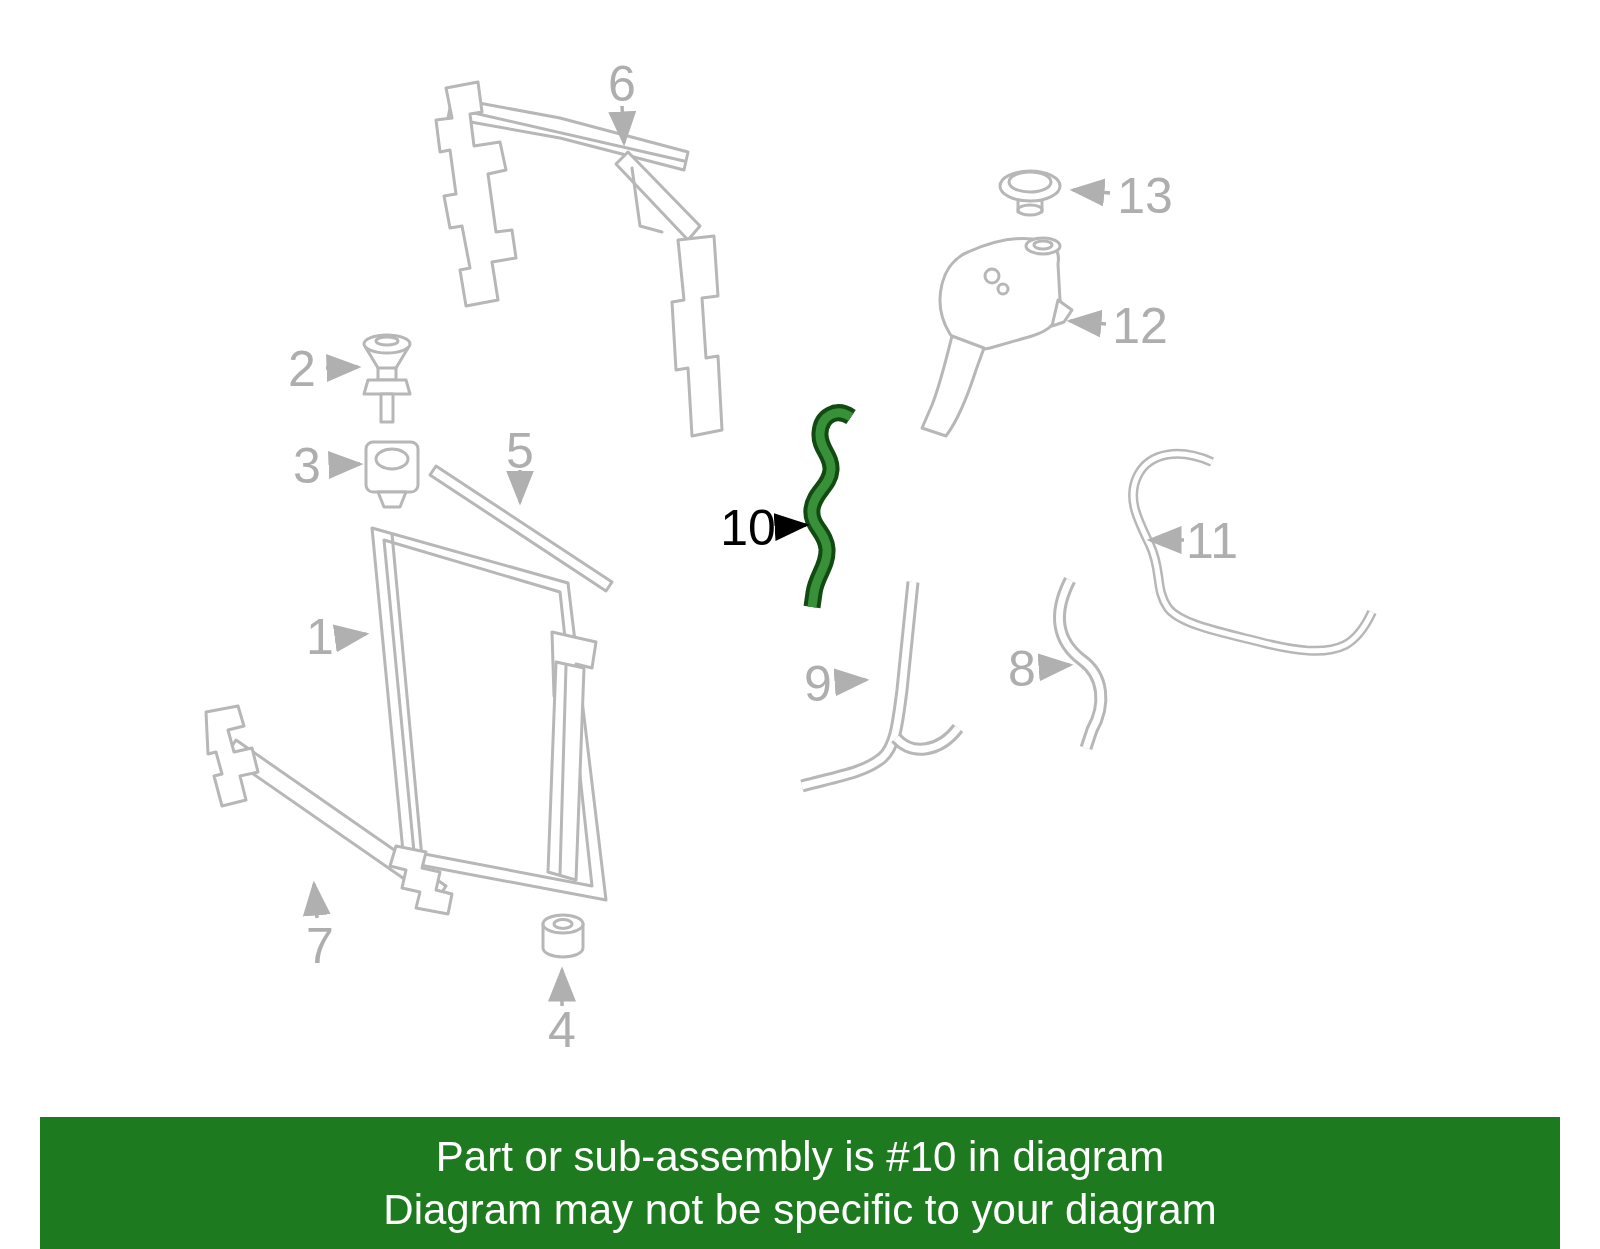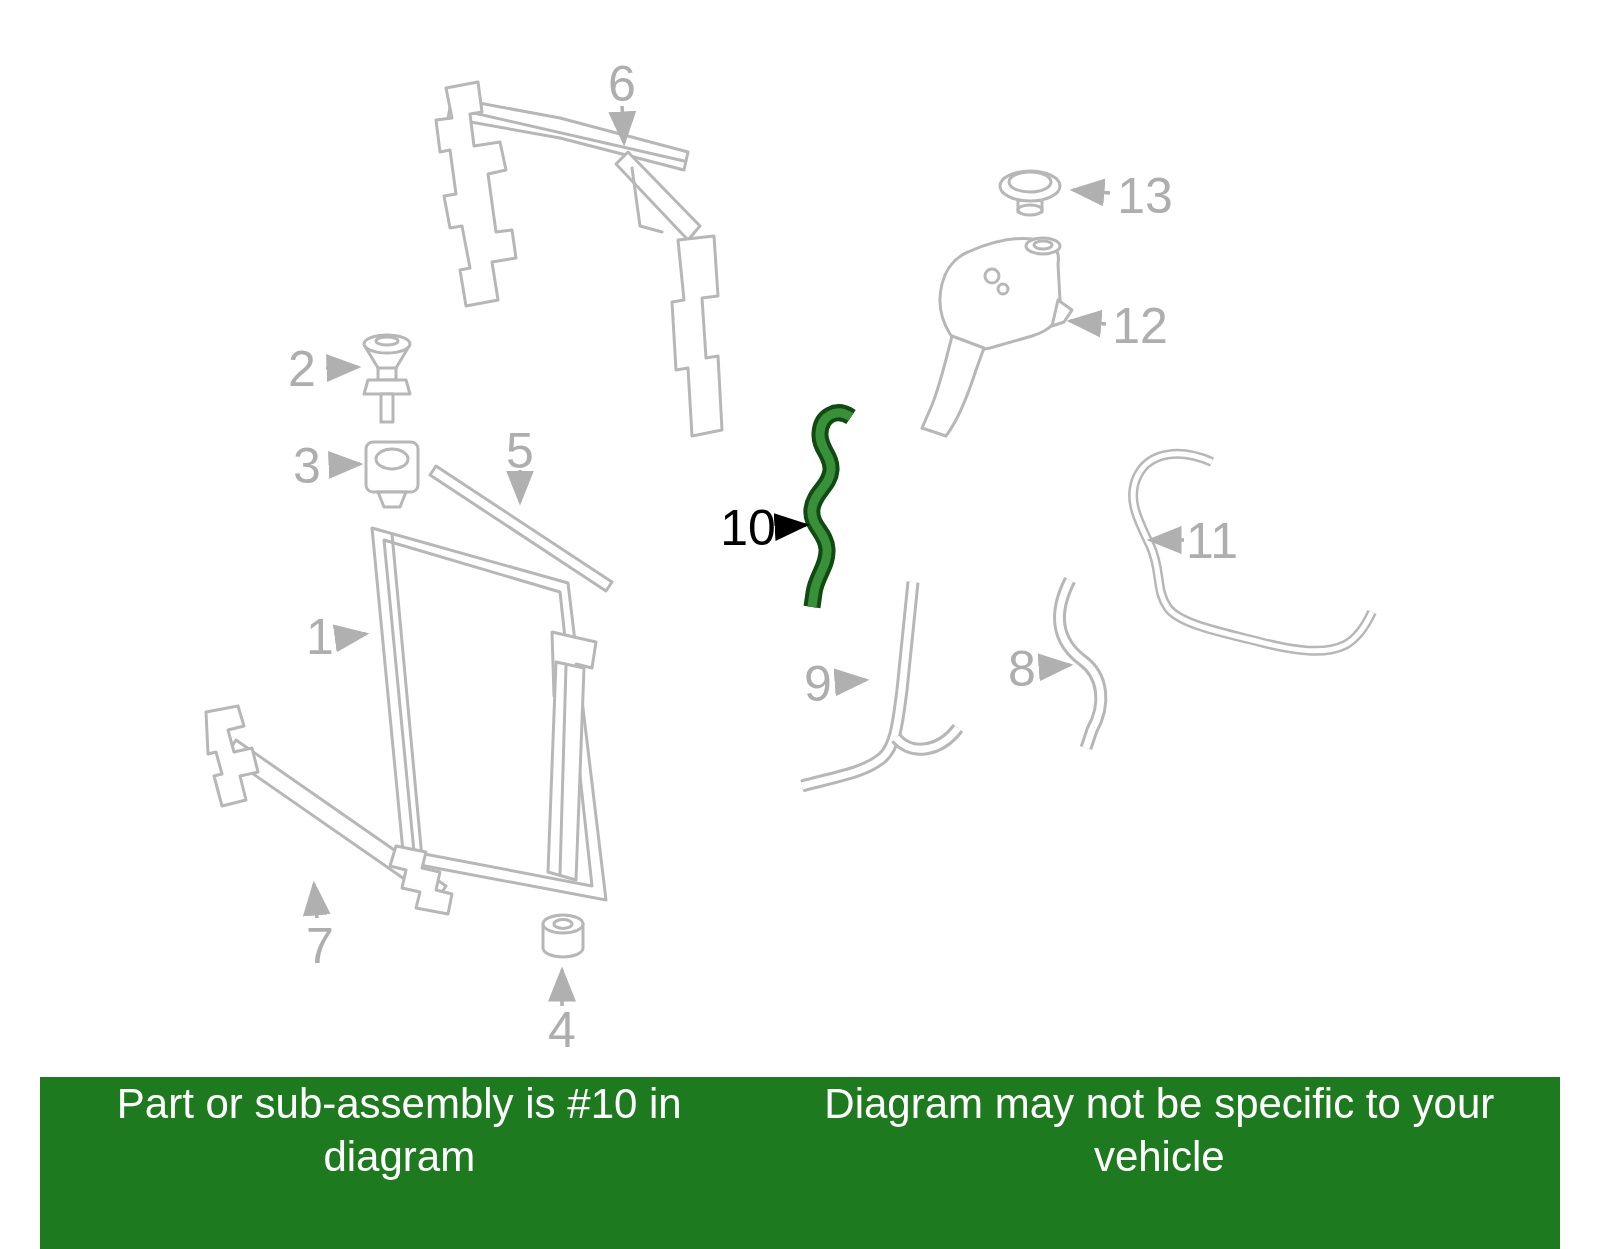--- a/index.html
+++ b/index.html
@@ -22,22 +22,22 @@
   .tube-in { fill:none; stroke:#ffffff; stroke-width:7;  stroke-linecap:butt; stroke-linejoin:round; }
   .thin    { fill:none; stroke:#b7b7b7; stroke-width:10; stroke-linecap:butt; stroke-linejoin:round; }
   .thin-in { fill:none; stroke:#ffffff; stroke-width:5;  stroke-linecap:butt; stroke-linejoin:round; }
   .hl-out { fill:none; stroke-width:17; stroke-linecap:butt; stroke-linejoin:round; }
   .hl-in  { fill:none; stroke-width:9;  stroke-linecap:butt; stroke-linejoin:round; }
   .arrow      { stroke:#b0b0b0; stroke-width:3.5; fill:none; }
   .arrow-dark { stroke:#000000; stroke-width:3.5; fill:none; }
   .banner {
     position:absolute;
     left:40px; right:40px; bottom:0;
-    height:172px;
-    display:flex; flex-direction:row;
+    height:132px;
+    display:flex; flex-direction:column;
     justify-content:center;
     text-align:center;
     font-size:42px;
     line-height:53px;
     font-weight:400;
   }
 </style>
 </head>
 <body>
 
@@ -170,16 +170,16 @@
       <text x="1212" y="558">11</text>
       <text x="1140" y="343">12</text>
       <text x="1145" y="213">13</text>
     </g>
     <text x="748" y="545" style="fill: rgb(0, 0, 0);">10</text>
   </svg>
 
   
   <div class="banner" style="background-color: rgb(30, 122, 30); color: rgb(255, 255, 255);">
     <div>Part or sub-assembly is #10 in diagram</div>
-    <div>Diagram may not be specific to your vehicle</div>
+    <div>Diagram may not be specific to your diagram</div>
   </div>
 
 </div>
 
 </body></html>

